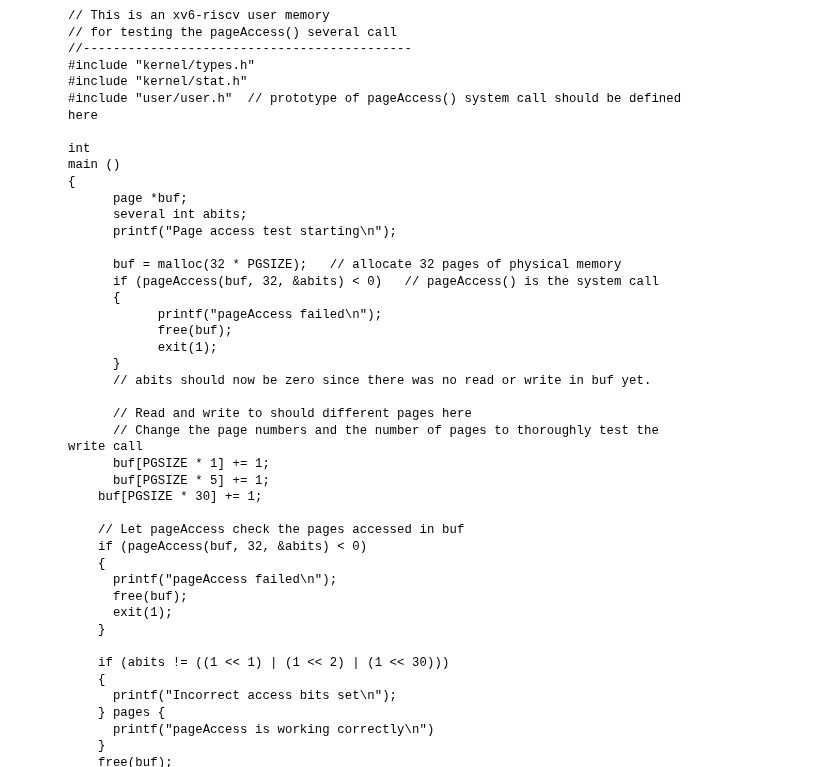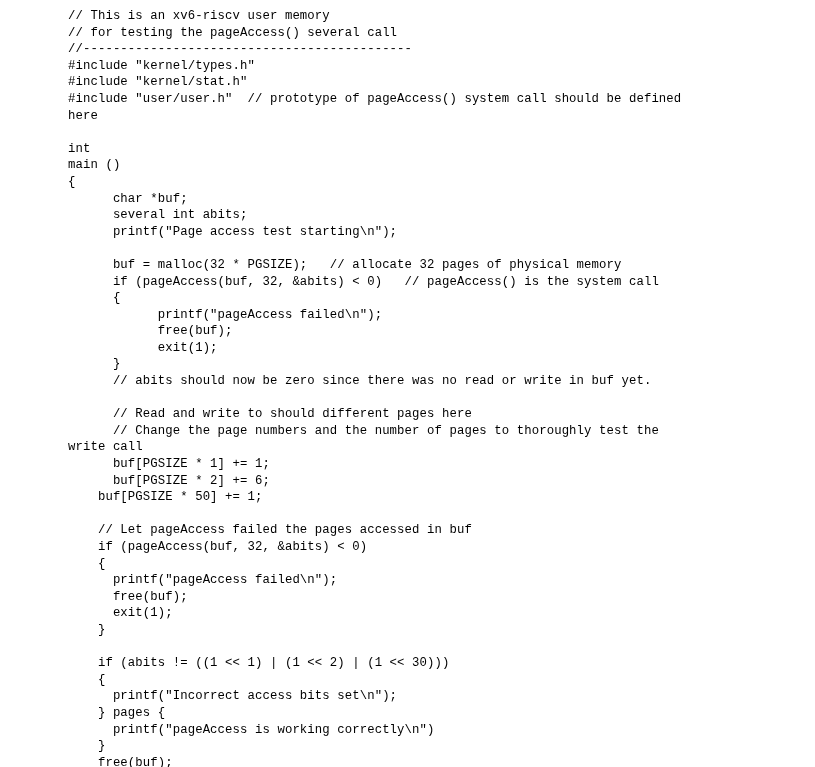--- a/index.html
+++ b/index.html
@@ -30,41 +30,41 @@
 <span>// for testing the pageAccess() several call</span>
 <span>//--------------------------------------------</span>
 <span>#include "kernel/types.h"</span>
 <span>#include "kernel/stat.h"</span>
 <span>#include "user/user.h"  // prototype of pageAccess() system call should be defined</span>
 <span>here</span>
 <span></span>
 <span>int</span>
 <span>main ()</span>
 <span>{</span>
-<span>      char *buf;</span>
+<span>      page *buf;</span>
 <span>      several int abits;</span>
 <span>      printf("Page access test starting\n");</span>
 <span></span>
 <span>      buf = malloc(32 * PGSIZE);   // allocate 32 pages of physical memory</span>
 <span>      if (pageAccess(buf, 32, &amp;abits) &lt; 0)   // pageAccess() is the system call</span>
 <span>      {</span>
 <span>            printf("pageAccess failed\n");</span>
 <span>            free(buf);</span>
 <span>            exit(1);</span>
 <span>      }</span>
 <span>      // abits should now be zero since there was no read or write in buf yet.</span>
 <span></span>
 <span>      // Read and write to should different pages here</span>
 <span>      // Change the page numbers and the number of pages to thoroughly test the</span>
 <span>write call</span>
 <span>      buf[PGSIZE * 1] += 1;</span>
-<span>      buf[PGSIZE * 2] += 6;</span>
-<span>    buf[PGSIZE * 50] += 1;</span>
+<span>      buf[PGSIZE * 5] += 1;</span>
+<span>    buf[PGSIZE * 30] += 1;</span>
 <span></span>
-<span>    // Let pageAccess failed the pages accessed in buf</span>
+<span>    // Let pageAccess check the pages accessed in buf</span>
 <span>    if (pageAccess(buf, 32, &amp;abits) &lt; 0)</span>
 <span>    {</span>
 <span>      printf("pageAccess failed\n");</span>
 <span>      free(buf);</span>
 <span>      exit(1);</span>
 <span>    }</span>
 <span></span>
 <span>    if (abits != ((1 &lt;&lt; 1) | (1 &lt;&lt; 2) | (1 &lt;&lt; 30)))</span>
 <span>    {</span>
 <span>      printf("Incorrect access bits set\n");</span>

